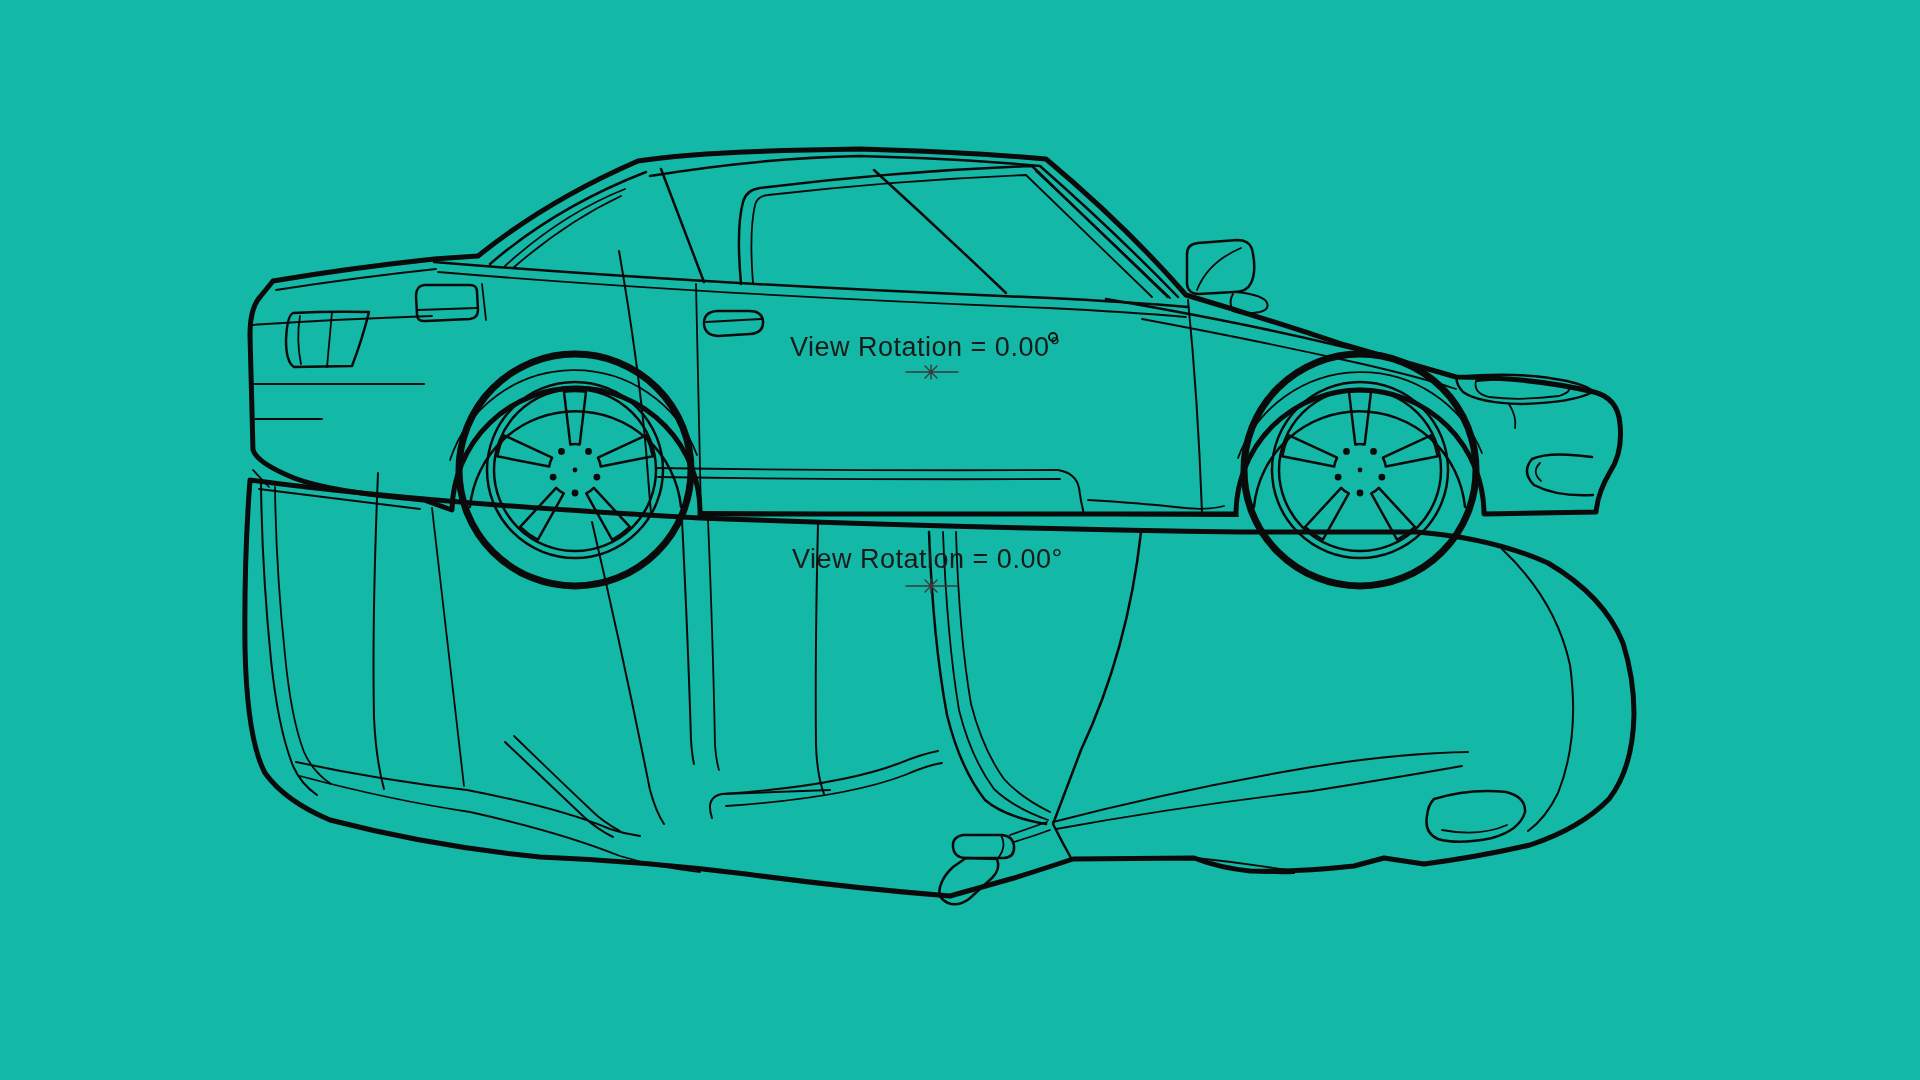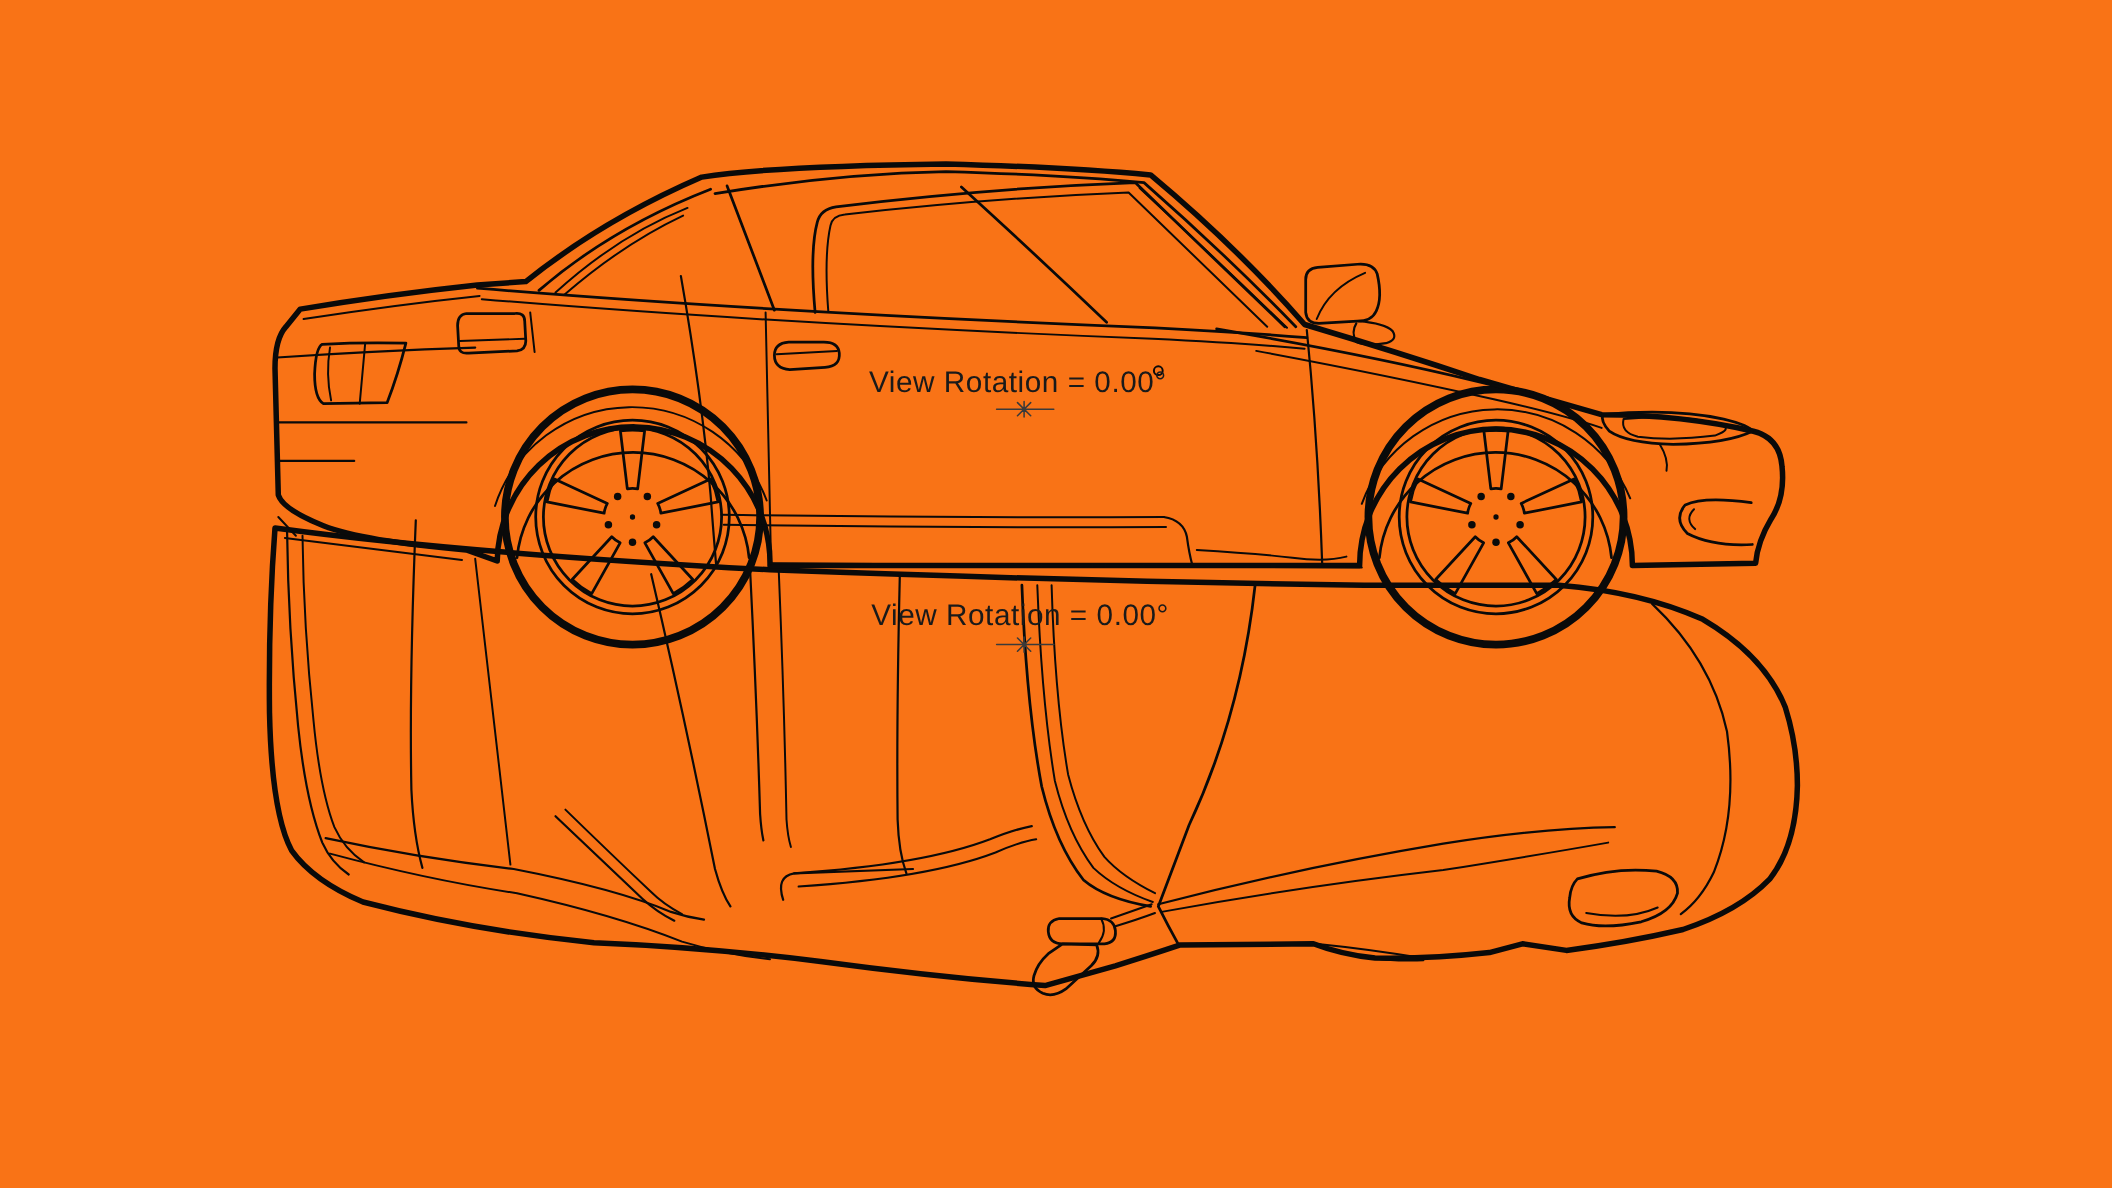--- a/index.html
+++ b/index.html
@@ -5,21 +5,21 @@
   html, body {
     margin: 0;
     padding: 0;
     background: #ffffff;
     font-family: "Liberation Sans", sans-serif;
   }
   .viewport {
     position: relative;
     width: 1920px;
     height: 1080px;
-    background: #f97316;
+    background: #14b8a6;
     overflow: hidden;
   }
   svg { display: block; }
   .ln  { fill: none; stroke: #0a0a0a; stroke-linecap: round; stroke-linejoin: round; }
   .w5  { stroke-width: 5; }
   .w25 { stroke-width: 2.5; }
   .w2  { stroke-width: 2; }
   .w18 { stroke-width: 1.8; }
   .cross { fill: none; stroke: #3a3a3a; stroke-width: 1.4; stroke-linecap: round; }
   text.annot {

